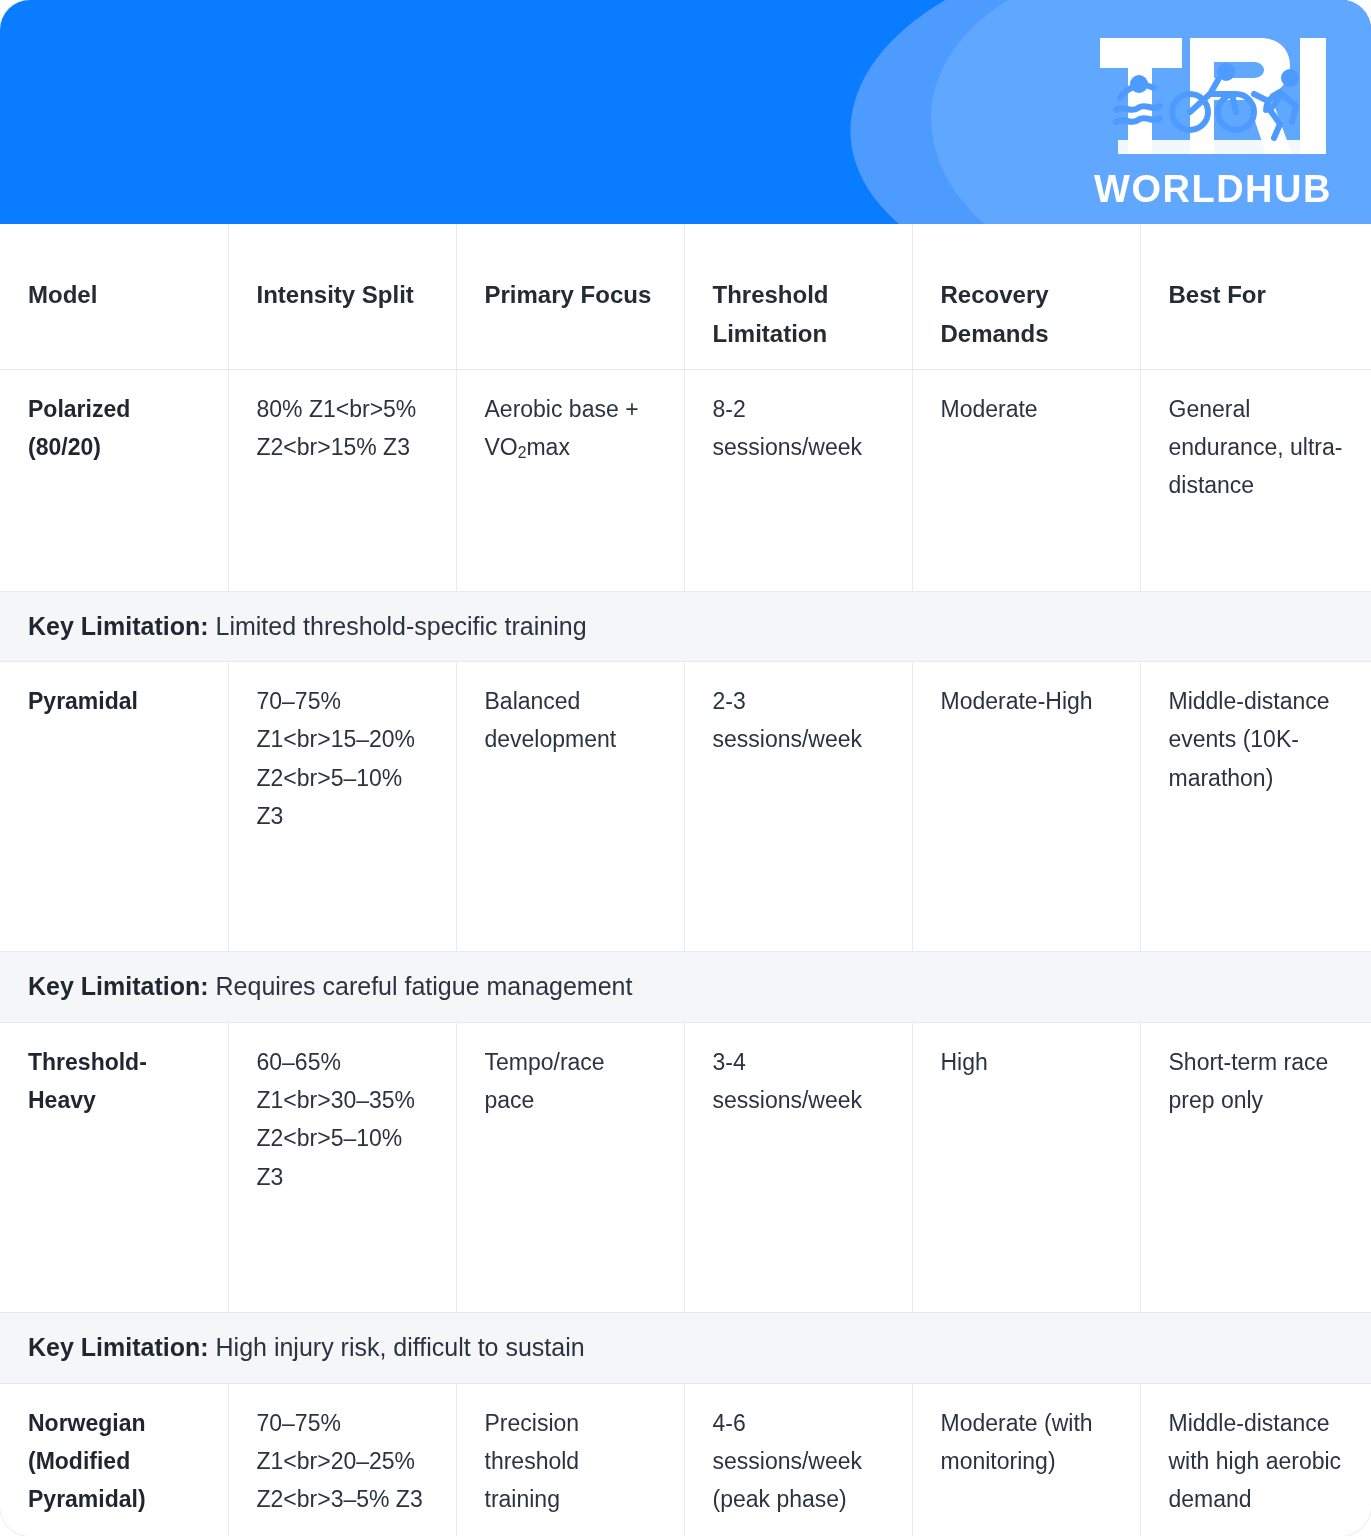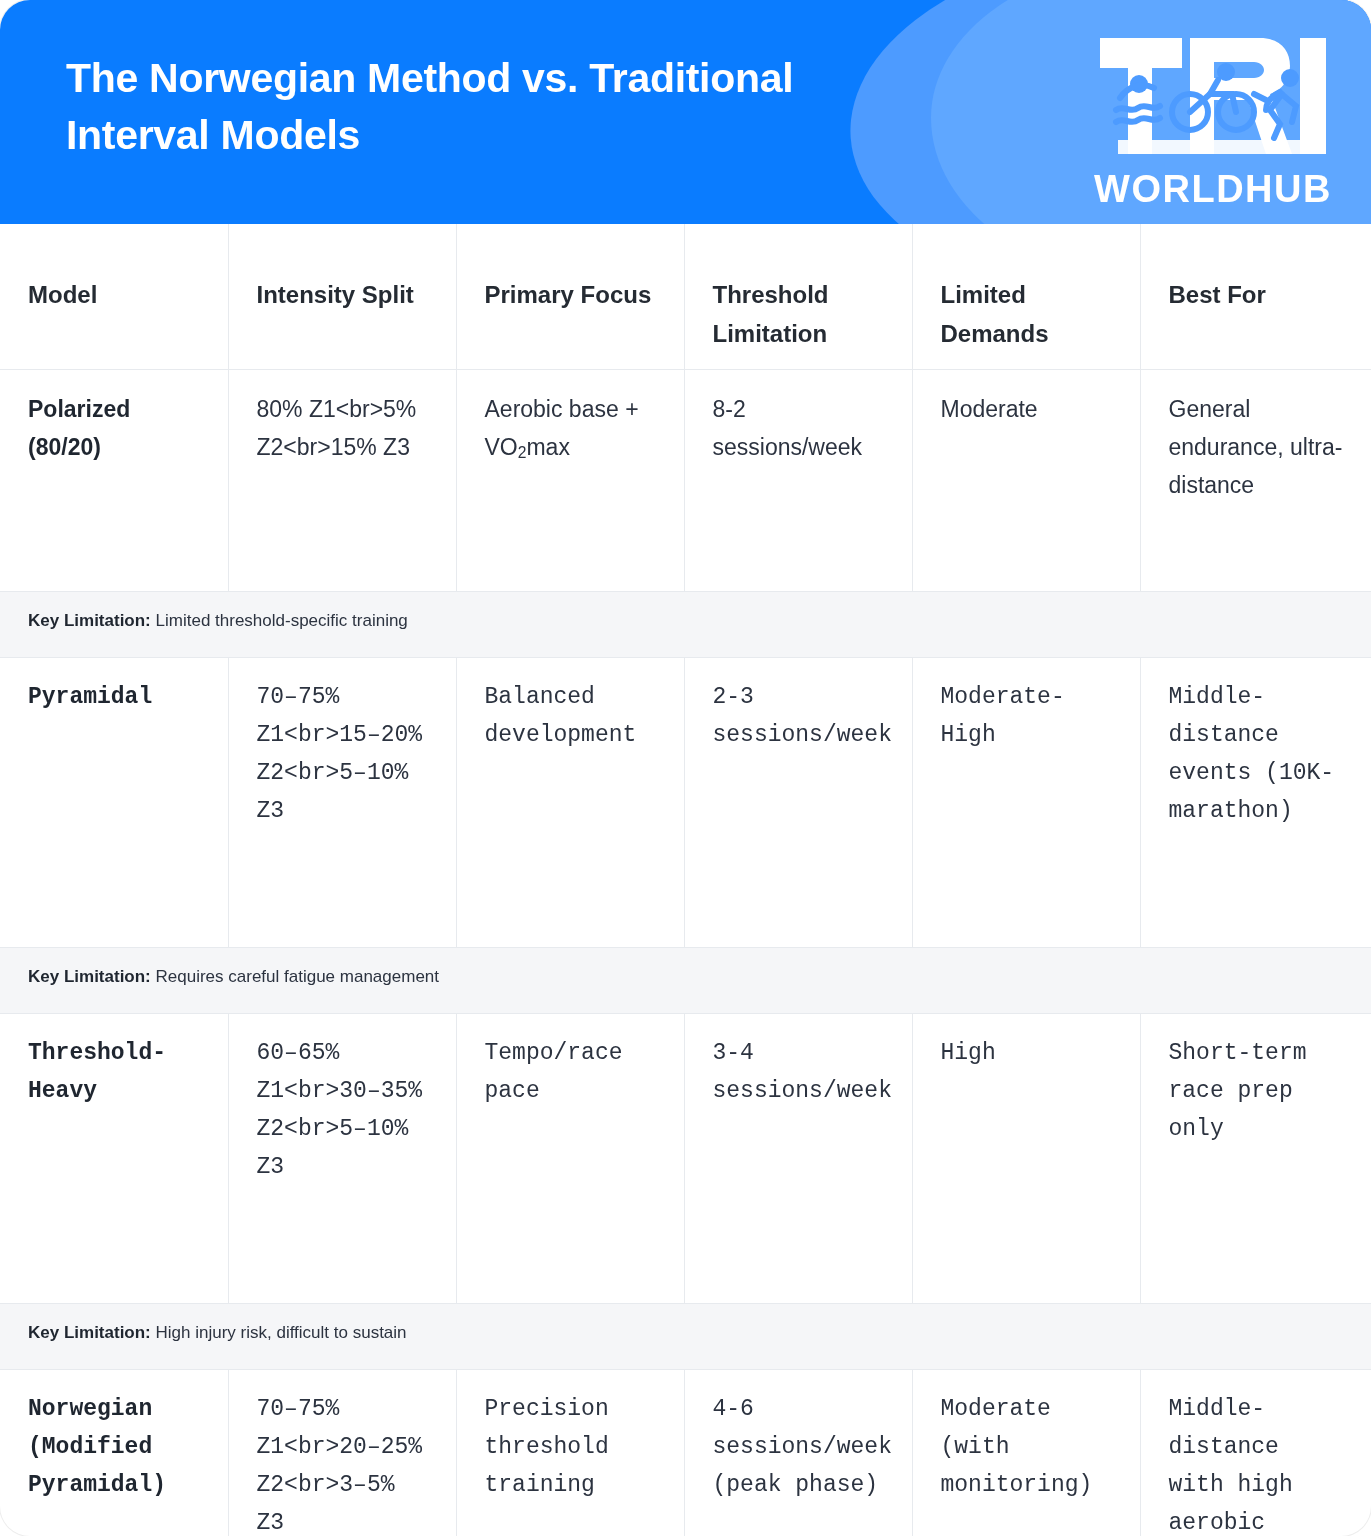--- a/index.html
+++ b/index.html
@@ -120,49 +120,48 @@
     line-height: 1.66;
     color: #2C3340;
     font-weight: 400;
   }
   tbody td.model-cell {
     font-weight: 700;
     color: #1F2630;
   }
 
   tr.data-row td { height: 222px; }
-  tr.data-row.tall td { height: 290px; font-family: Liberation Mono, monospace; }
+  tr.data-row.tall td { height: 290px; }
 
   tr.limit-row td {
     background: #f5f6f8;
     border-right: none;
     height: 66px;
     padding: 18px 28px;
-    font-size: 17px;
+    font-size: 25px;
     line-height: 1.35;
     color: #2C3340;
   }
   tr.limit-row td .lim-label {
     font-weight: 700;
     color: #1F2630;
   }
   tr.limit-row:last-child td { border-bottom: none; }
 
   sub { font-size: 0.68em; vertical-align: -0.22em; }
 </style>
 </head>
 <body>
 
 <div class="card">
 
   <div class="header">
     <div class="wave-light"></div>
     <div class="wave-light2"></div>
 
-    <div class="header-title">The Norwegian Method vs. Traditional Interval Models</div>
 
     <div class="logo">
       <div class="logo-mark">
         <svg viewBox="0 0 238 126" width="238" height="126">
 
           <g fill="#ffffff">
 
             <path d="M6 2 H88 V32 H58 V118 H34 V32 H6 Z"></path>
 
             <path d="M96 2 H166 C186 2 196 14 196 30 C196 44 188 54 176 58 L198 118 H172 L154 64 H120 V118 H96 Z M120 26 V42 H160 C166 42 170 38 170 34 C170 30 166 26 160 26 Z"></path>
@@ -208,21 +207,21 @@
       <col class="c3">
         <col class="c4">
         <col class="c5">
     </colgroup>
     <thead>
       <tr>
         <th>Model</th>
         <th>Intensity Split</th>
         <th>Primary Focus</th>
         <th>Threshold Limitation</th>
-        <th>Limited Demands</th>
+        <th>Recovery Demands</th>
         <th>Best For</th>
       </tr>
     </thead>
     <tbody>
 
       <tr class="data-row">
         <td class="model-cell">Polarized (80/20)</td>
         <td>80% Z1&lt;br&gt;5% Z2&lt;br&gt;15% Z3</td>
         <td><span>Aerobic base + VO</span><sub>2</sub><span>max</span></td>
         <td>8-2 sessions/week</td>

